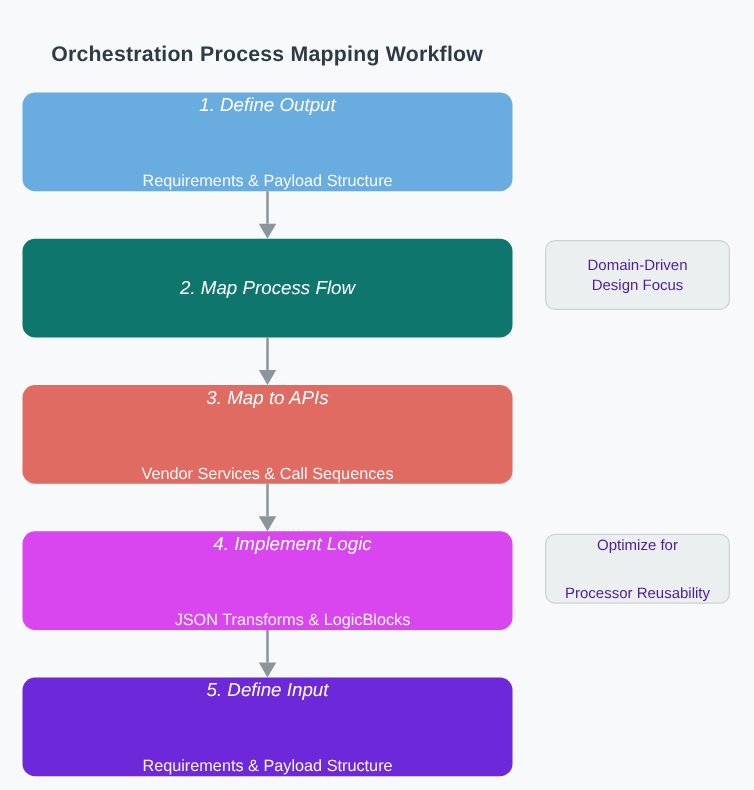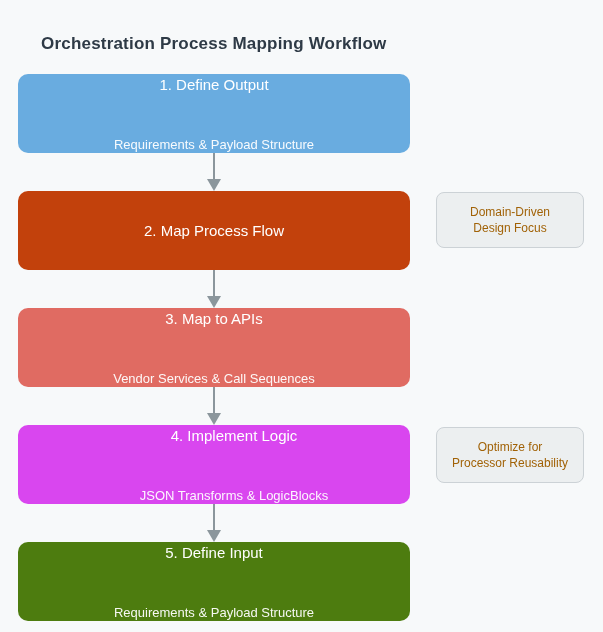--- a/index.html
+++ b/index.html
@@ -42,20 +42,21 @@
     flex-direction: column;
     align-items: center;
     justify-content: center;
     color: #FFFFFF;
     text-align: center;
   }
   .step-title {
     font-size: 15px;
     line-height: 20px;
     font-weight: 400;
+    font-style: italic;
   }
   .step-subtitle {
     font-size: 13px;
     line-height: 17px;
     font-weight: 400;
     color: rgba(255,255,255,0.95);
     margin-top: 41px;
   }
   .arrow {
     height: 38px;
@@ -82,47 +83,47 @@
     height: 56px;
     box-sizing: border-box;
     background: #ECEFF0;
     border: 1px solid #CCD2D6;
     border-radius: 8px;
     display: flex;
     flex-direction: column;
     align-items: center;
     justify-content: center;
     text-align: center;
-    color: #a16207;
+    color: #4c1d95;
     font-size: 12px;
     line-height: 16px;
   }
   .side-note-1 { top: 192px; }
-  .side-note-2 { top: 427px; }
+  .side-note-2 { top: 427px; justify-content: space-between; }
 </style>
 </head>
 <body>
 
 <div class="canvas">
 
   <h1 class="page-title">Orchestration Process Mapping Workflow</h1>
 
   <div class="flow">
 
     <div class="step-box" style="background-color: rgb(105, 172, 224);">
       <div class="step-title">1. Define Output</div>
       <div class="step-subtitle">Requirements &amp; Payload Structure</div>
     </div>
 
     <div class="arrow">
       <div class="arrow-line"></div>
       <div class="arrow-head"></div>
     </div>
 
-    <div class="step-box" style="background-color: #c2410c;">
+    <div class="step-box" style="background-color: #0f766e;">
       <div class="step-title">2. Map Process Flow</div>
     </div>
 
     <div class="arrow">
       <div class="arrow-line"></div>
       <div class="arrow-head"></div>
     </div>
 
     <div class="step-box" style="background-color: rgb(224, 107, 98);">
       <div class="step-title">3. Map to APIs</div>
@@ -137,21 +138,21 @@
     <div class="step-box" style="background-color: #d946ef; padding-left: 40px;">
       <div class="step-title">4. Implement Logic</div>
       <div class="step-subtitle">JSON Transforms &amp; LogicBlocks</div>
     </div>
 
     <div class="arrow">
       <div class="arrow-line"></div>
       <div class="arrow-head"></div>
     </div>
 
-    <div class="step-box" style="background-color: #4d7c0f;">
+    <div class="step-box" style="background-color: #6d28d9;">
       <div class="step-title">5. Define Input</div>
       <div class="step-subtitle">Requirements &amp; Payload Structure</div>
     </div>
 
   </div>
 
   <div class="side-note side-note-1">
     <div>Domain-Driven</div>
     <div>Design Focus</div>
   </div>

